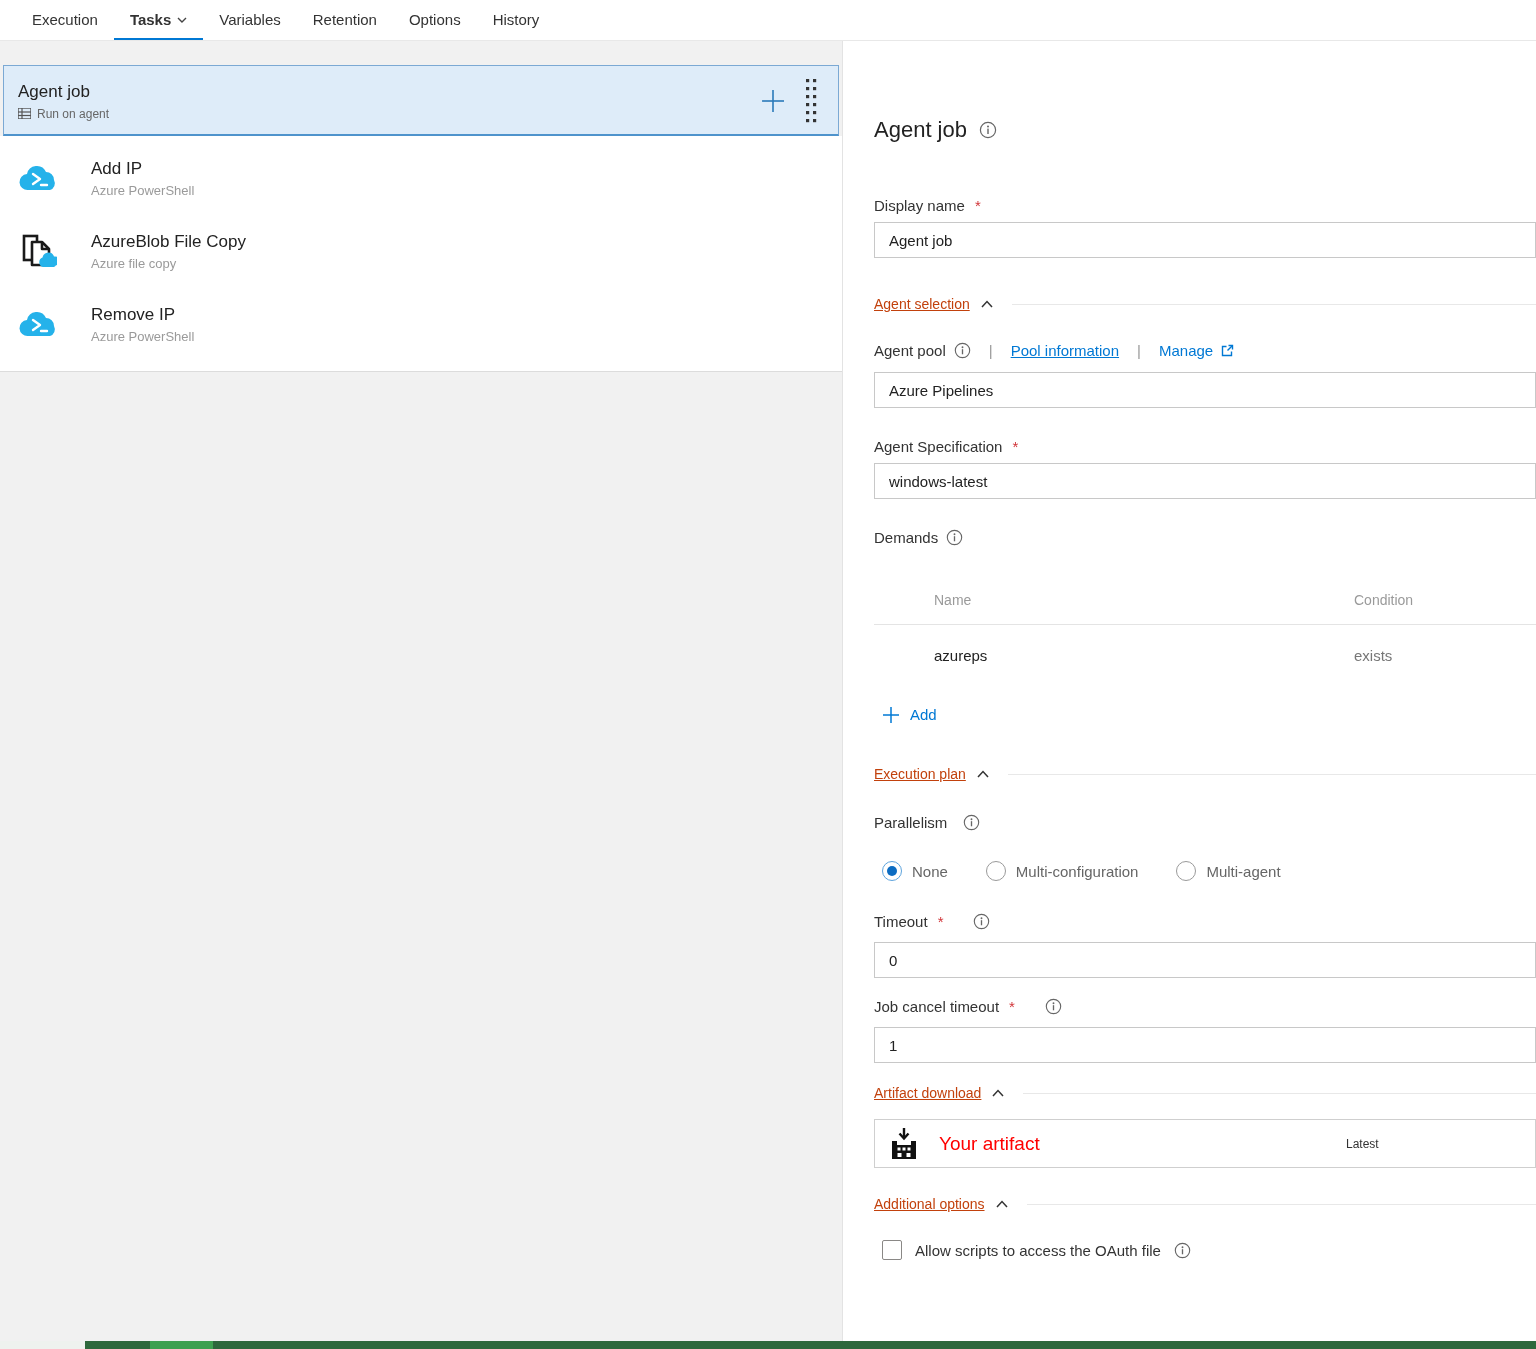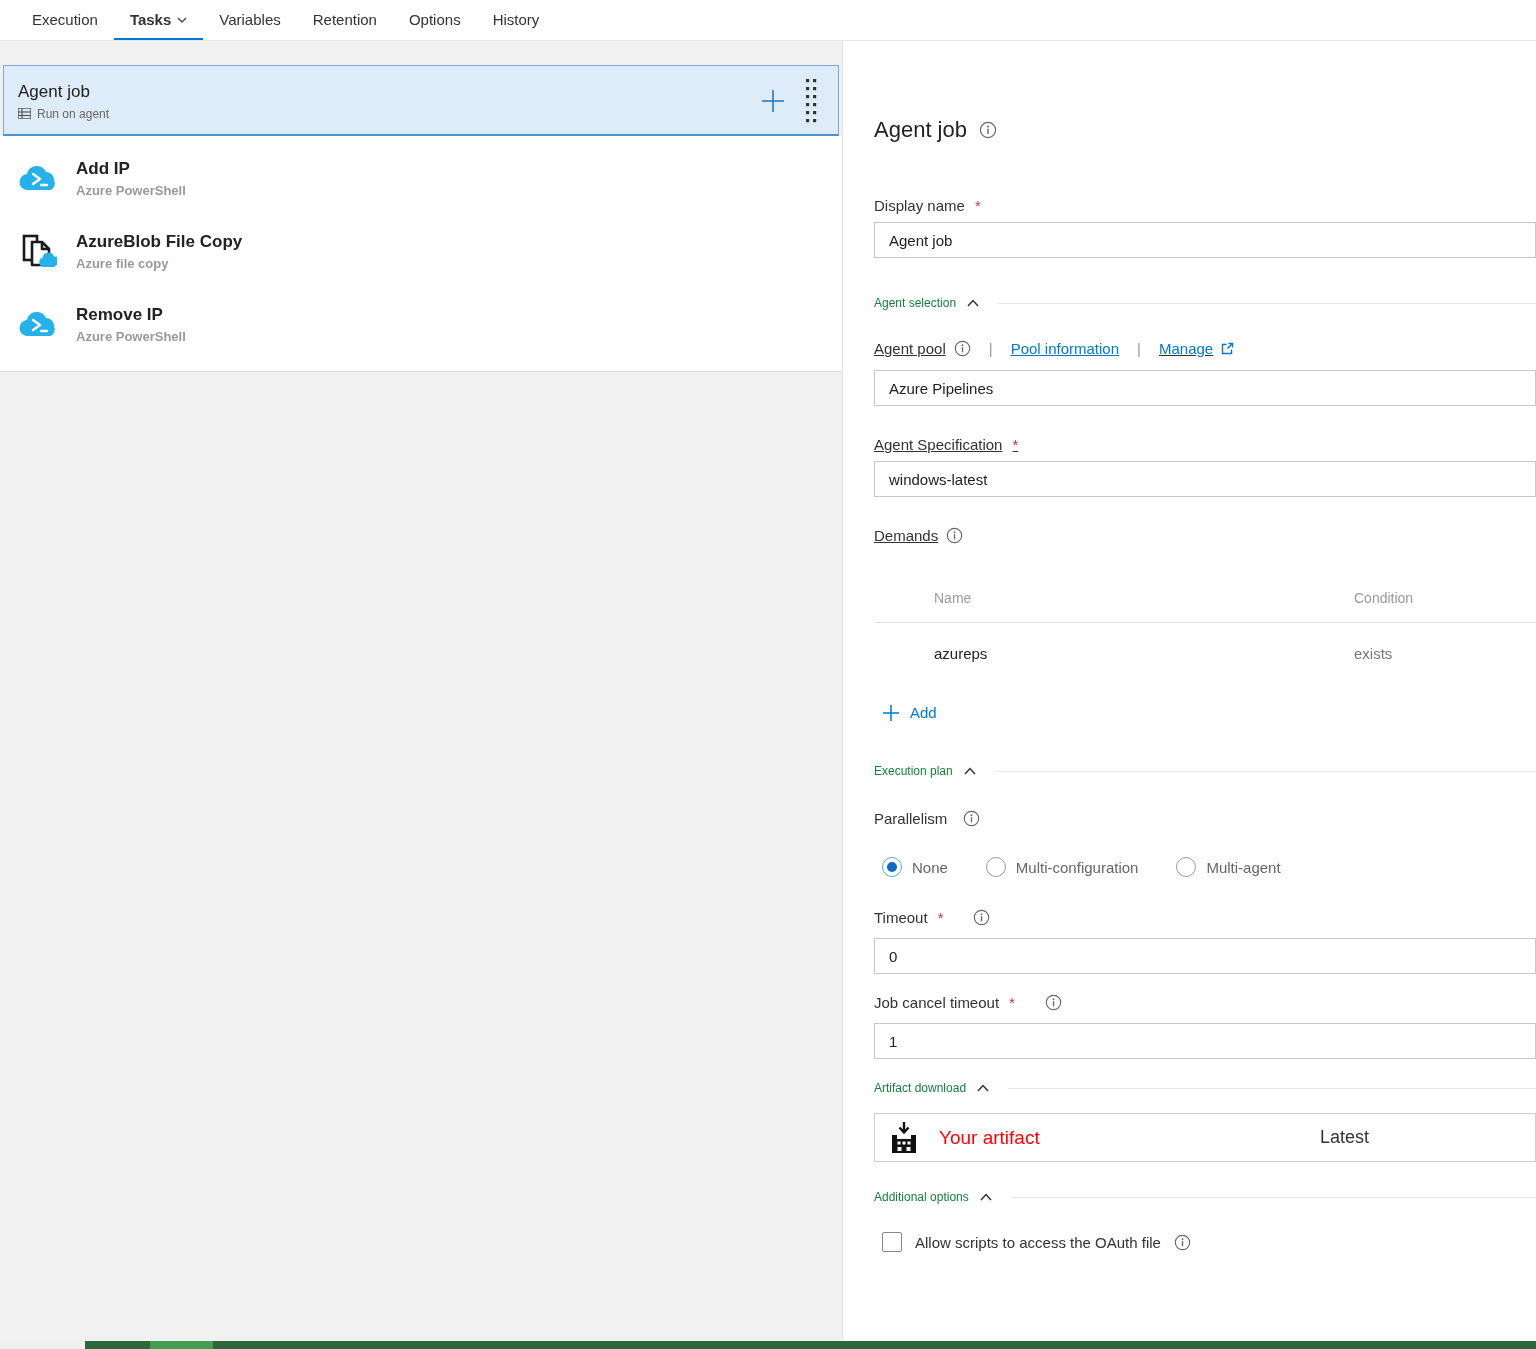--- a/index.html
+++ b/index.html
@@ -34,37 +34,37 @@
                 justify-content:space-between; align-items:center; cursor:pointer; }
   .agent-card-title { font-size:17px; color:#222; }
   .agent-card-sub { font-size:12px; color:#666; margin-top:5px; display:flex; align-items:center; gap:6px; }
   .card-actions { display:flex; align-items:center; gap:18px; padding-right:6px; }
   .plus-btn, .grip { cursor:pointer; }
 
   
   .task-list { background:#fff; border-bottom:1px solid #dcdcdc; padding:6px 0 10px; }
   .task-row { height:73px; display:flex; align-items:center; padding-left:18px; cursor:pointer; }
   .task-icon { width:42px; display:flex; justify-content:center; }
-  .task-text { margin-left:16px;font-weight:bold; }
+  .task-text { margin-left:31px; }
   .task-title { font-size:17px; color:#222; }
   .task-sub { font-size:13px; color:#9a9a9a; margin-top:4px; }
   .left-fill { flex:1; }
 
   
   .rp-title-row { margin-top:76px; display:flex; align-items:center; gap:12px; }
   .rp-title { font-size:22px; color:#222; }
 
   .field-label { font-size:15px; color:#333; display:flex; align-items:center; gap:8px; }
   .req { color:#d13438; margin-left:2px; }
   .text-input { display:block; width:100%; height:36px; border:1px solid #c8c8c8;
                 font-size:15px; color:#222; padding:0 10px 0 14px; outline:none;
                 font-family:"Liberation Sans", sans-serif; background:#fff; }
 
   .section-hdr { display:flex; align-items:center; gap:10px; cursor:pointer; }
-  .section-title { font-size:12px; color:#15803d; }
+  .section-title { font-size:14px; color:#c2410c;text-decoration:underline; }
   .section-rule { flex:1; height:1px; background:#e8e8e8; margin-left:8px; }
 
   .info-ic { display:inline-flex; cursor:pointer; }
 
   .link { color:#0078d4; text-decoration:none; font-size:15px; cursor:pointer; }
   .link.underline { text-decoration:underline; }
   .pipe { color:#999; margin:0 10px; font-size:15px; }
 
   
   .dtable-hdr { margin-top:46px; display:grid; grid-template-columns:480px 1fr; font-size:14px; color:#9a9a9a; }
@@ -81,38 +81,38 @@
   .radio-opt { display:flex; align-items:center; gap:10px; cursor:pointer; }
   .radio { width:20px; height:20px; border-radius:50%; border:1px solid #9a9a9a; background:#fff; position:relative; }
   .radio.checked { border:1px solid #5ea4dd; }
   .radio.checked::after { content:""; position:absolute; inset:4px; border-radius:50%; background:#0c6cc2; }
   .radio-label { font-size:15px; color:#666; }
 
   
   .artifact-box { margin-top:18px; height:49px; border:1px solid #cfcfcf; display:flex;
                   align-items:center; padding-left:14px; position:relative; cursor:pointer; }
   .artifact-name { margin-left:20px; font-size:19px; color:#ff0000; }
-  .artifact-version { position:absolute; left:445px; font-size:18px; color:#333; }
+  .artifact-version { position:absolute; left:471px; font-size:12px; color:#333; }
 
   
   .check-row { margin-top:28px; display:flex; align-items:center; gap:13px; padding-left:8px; }
   .checkbox { width:20px; height:20px; border:1px solid #8a8886; border-radius:2px; background:#fff; cursor:pointer; }
   .check-label { font-size:15px; color:#333; }
 
   
   .bottom-strip { position:fixed; left:0; bottom:0; width:1536px; height:8px;
      background:linear-gradient(to right,
         #eef2ee 0, #eef2ee 85px,
         #2d683c 85px, #2d683c 150px,
         #3ea050 150px, #3ea050 213px,
         #2d683c 213px, #2d683c 100%); }
 
   .mt8{margin-top:8px;} .mt12{margin-top:12px;} .mt13{margin-top:13px;}
   .mt20{margin-top:20px;} .mt22{margin-top:22px;} .mt28{margin-top:28px;}
-  .mt30{margin-top:30px;text-decoration:underline;} .mt32{margin-top:32px;} .mt38{margin-top:38px;}
+  .mt30{margin-top:30px;} .mt32{margin-top:32px;} .mt38{margin-top:38px;}
   .mt42{margin-top:42px;} .mt54{margin-top:54px;}
 </style>
 </head>
 <body>
 
 <div class="topnav">
   <div class="tab">
       <span>Execution</span>
     </div>
   <div class="tab active">

